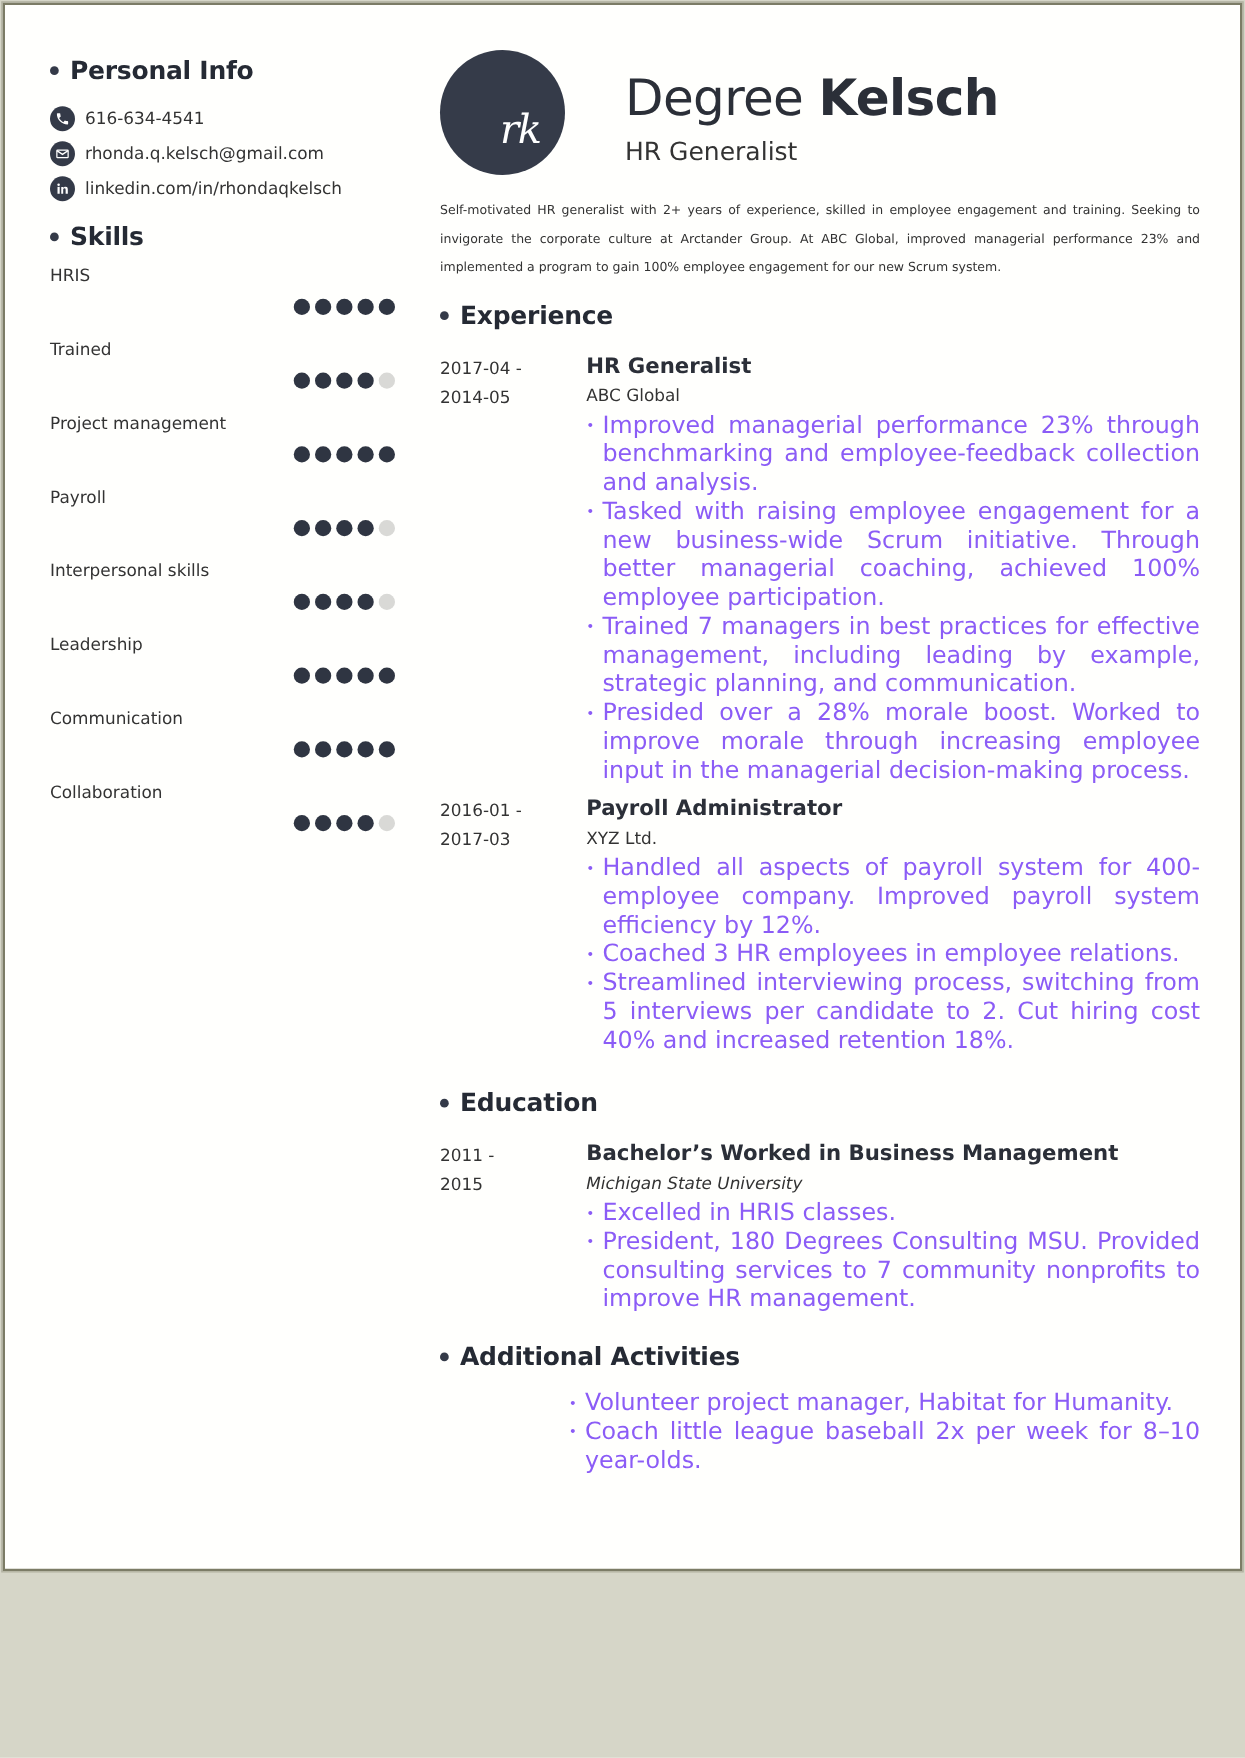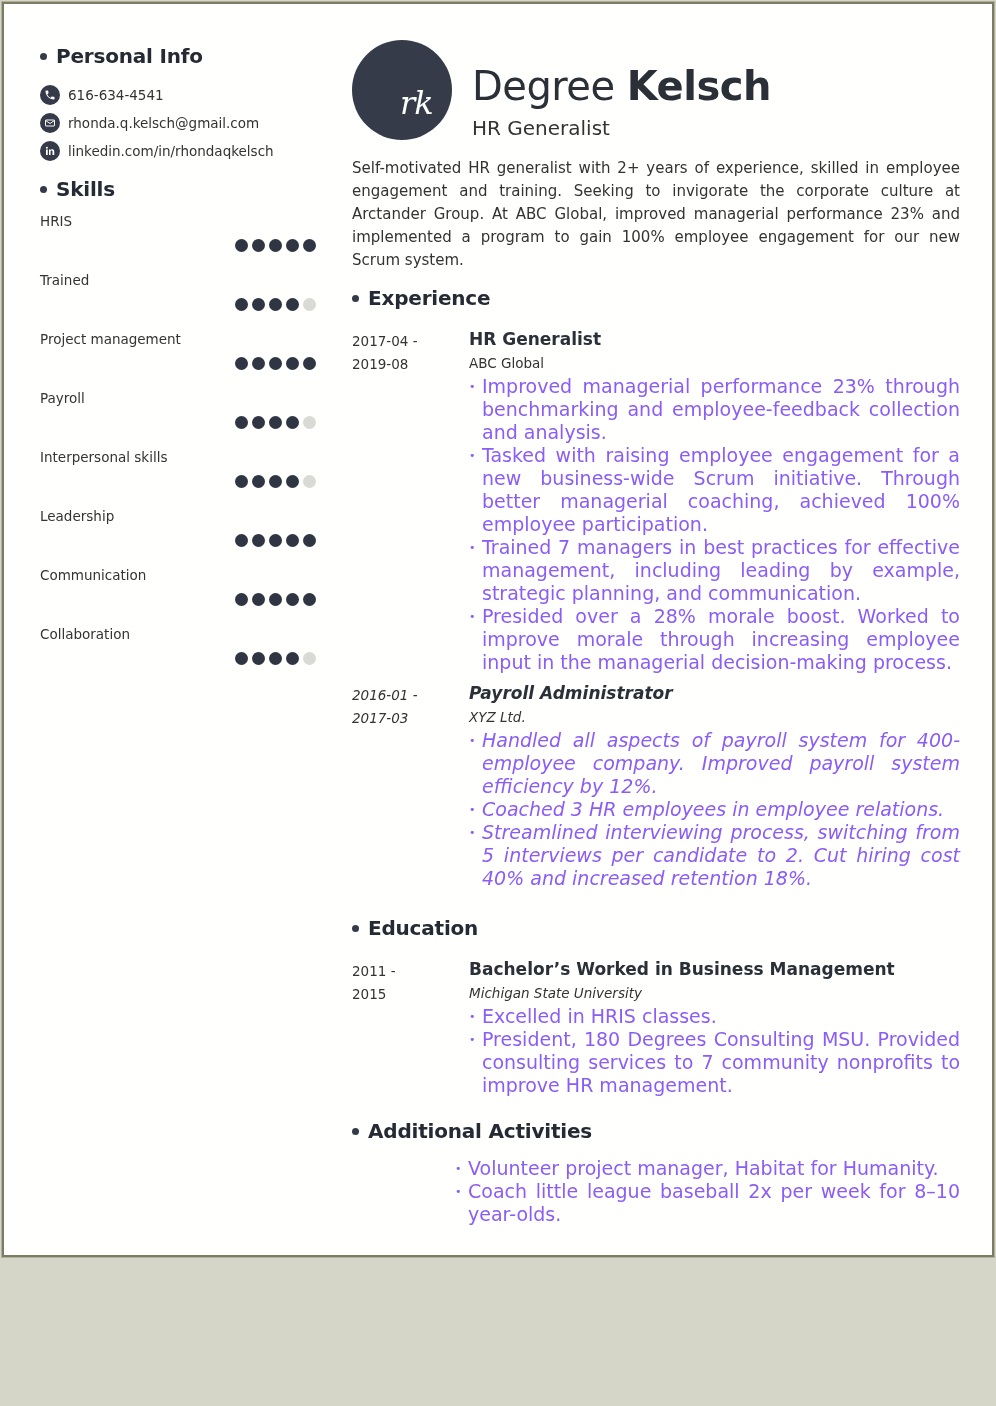--- a/index.html
+++ b/index.html
@@ -30,52 +30,52 @@
     .contact-row .ic svg { width: 12px; height: 12px; }
 
     .skills-title { margin-top: 12px; }
     .skills { margin-top: 12px; }
     .skill { height: 59px; position: relative; }
     .skill .name { font-size: 13.5px; color: #333; position: absolute; left: 0; top: 0; }
     .skill .dots { position: absolute; right: 0; top: 26px; display: flex; gap: 4px; }
     .skill .d { width: 13px; height: 13px; border-radius: 50%; background: #2f3542; }
     .skill .d.off { background: #d9d9d6; }
 
-    .header { display: flex; align-items: flex-end; }
+    .header { display: flex; align-items: center; gap: 28px; }
     .avatar {
       width: 100px; height: 100px; border-radius: 50%; background: #353b49;
       position: relative; flex: none;
     }
     .avatar span {
       position: absolute; left: 48px; top: 44px; color: #fff; font-family: "DejaVu Serif", serif;
       font-style: italic; font-size: 32px; letter-spacing: -1px;
     }
     .name-block { margin-left: 20px; margin-top: 8px; }
     .full-name { font-size: 40px; color: #2b2f38; line-height: 48px; letter-spacing: -0.5px; }
     .full-name .last { font-weight: bold; }
     .job-title { font-size: 20px; color: #333; margin-top: 6px; }
 
     .summary {
-      margin-top: 17px; font-size: 15px; line-height: 23px; text-align: justify; color: #333;
+      margin-top: 17px; font-size: 10px; line-height: 23px; text-align: justify; color: #333;
     }
 
     .exp-title { margin-top: 14px; }
     .entry { display: flex; margin-top: 20px; gap: 14px; }
     .entry .dates { width: 103px; font-size: 13.5px; line-height: 23px; color: #333; flex: none; }
     .entry .body { flex: 1; }
     .entry .role { font-size: 17px; font-weight: bold; color: #2b2f38; line-height: 26px; margin-top: -4px; }
     .entry .org { font-size: 13.5px; line-height: 23px; color: #333; }
     .entry .org.italic { font-style: italic; }
     .bullets { list-style: none; }
     .bullets li {
       position: relative; padding-left: 13px; font-size: 19px; line-height: 23px;
       text-align: justify; color: #8b5cf6;
     }
     .bullets li::before { content: "•"; position: absolute; left: 0; top: 0; font-size: 11px; }
-    .entry + .entry { margin-top: 10px; font-style: italic; }
+    .entry + .entry { margin-top: 10px; }
 
     .edu-title { margin-top: 26px; }
     .add-title { margin-top: 22px; }
     .add-list { margin-left: 103px; margin-top: 14px; }
   </style>
 </head>
 <body>
 
 <div class="page">
 
@@ -219,21 +219,21 @@
     <p class="summary">Self-motivated HR generalist with 2+ years of experience, skilled in employee engagement and training. Seeking to invigorate the corporate culture at Arctander Group. At ABC Global, improved managerial performance 23% and implemented a program to gain 100% employee engagement for our new Scrum system.</p>
 
     <div class="section-title exp-title">
       <span class="dot"></span>
       <span>Experience</span>
     </div>
     <div id="exp-list">
         <div class="entry">
           <div class="dates">
             <div>2017-04 -</div>
-            <div>2019-08</div>
+            <div>2014-05</div>
           </div>
           <div class="body">
             <div class="role">HR Generalist</div>
             <div class="org">ABC Global</div>
             <ul class="bullets">
               <li>Improved managerial performance 23% through benchmarking and employee-feedback collection and analysis.</li>
               <li>Tasked with raising employee engagement for a new business-wide Scrum initiative. Through better managerial coaching, achieved 100% employee participation.</li>
               <li>Trained 7 managers in best practices for effective management, including leading by example, strategic planning, and communication.</li>
               <li>Presided over a 28% morale boost. Worked to improve morale through increasing employee input in the managerial decision-making process.</li>
             </ul>

